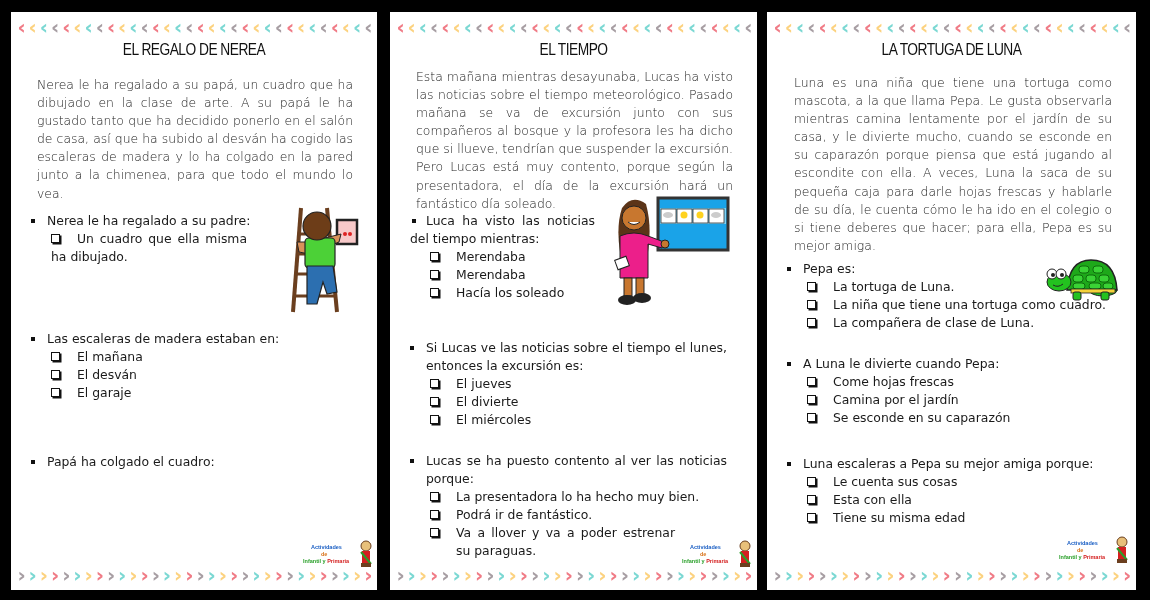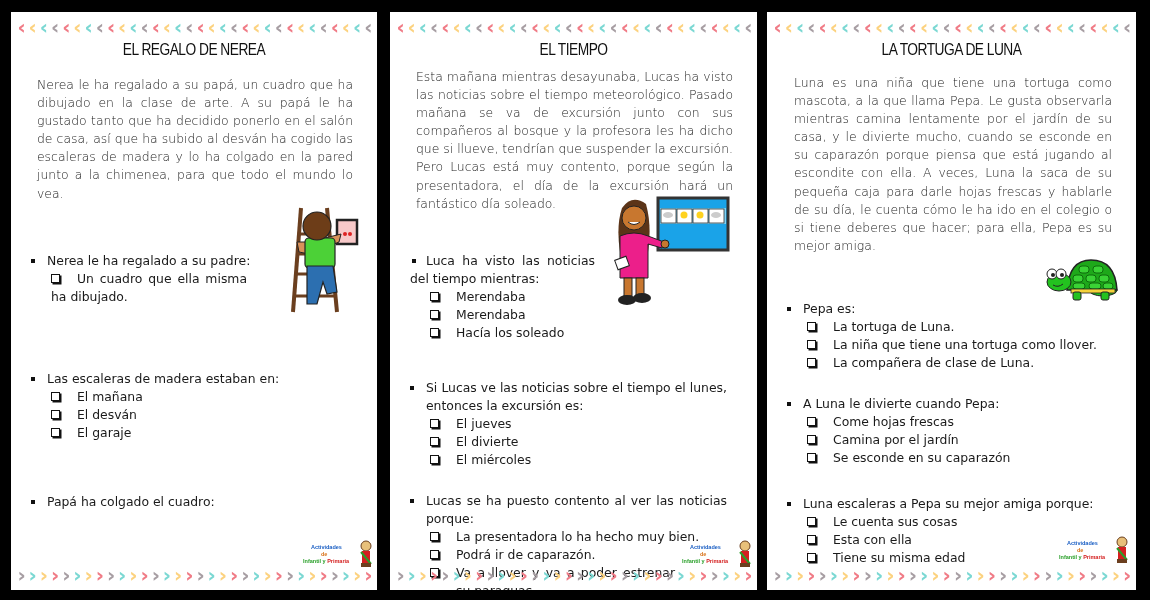--- a/index.html
+++ b/index.html
@@ -33,21 +33,21 @@
   .story {
     position: absolute; left: 26px; right: 24px;
     font-family: "DejaVu Sans", sans-serif; font-size: 12.4px; line-height: 18.1px;
     text-align: justify; color: #1a1a1a; font-weight: 300;
   }
   #card-0 .story { top: 64px; }
   #card-1 .story { top: 56px; }
   #card-2 .story { top: 62px; left: 27px; right: 24px; }
 
   .question { position: absolute; font-size: 12.4px; line-height: 18px; color: #1a1a1a; }
-  .q-stem { position: relative; padding-left: 16px; text-align: justify; margin-top: 40px; }
+  .q-stem { position: relative; padding-left: 16px; text-align: justify; }
   .q-stem::before {
     content: ""; position: absolute; left: 0; top: 7px; width: 4px; height: 4px; background: #111;
   }
   .q-stem.hanging { padding-left: 0; text-indent: 16px; }
   .q-stem.hanging::before { left: 2px; }
   .options { list-style: none; padding-left: 20px; }
   .option { position: relative; padding-left: 26px; text-align: justify; }
   .option .box {
     position: absolute; left: 0; top: 4px; width: 9px; height: 9px;
     border: 1.4px solid #111; box-shadow: 1.5px 1.5px 0 #111; background: #fff;
@@ -275,21 +275,21 @@
       <li class="option"><span class="box"></span><span>El jueves</span></li>
       <li class="option"><span class="box"></span><span>El divierte</span></li>
       <li class="option"><span class="box"></span><span>El miércoles</span></li>
     </ul>
   </div>
 
   <div class="question" style="left:20px; top:440px; width:317px;">
     <div class="q-stem">Lucas se ha puesto contento al ver las noticias porque:</div>
     <ul class="options">
       <li class="option"><span class="box"></span><span>La presentadora lo ha hecho muy bien.</span></li>
-      <li class="option"><span class="box"></span><span>Podrá ir de caparazón.</span></li>
+      <li class="option"><span class="box"></span><span>Podrá ir de fantástico.</span></li>
       <li class="option" style="width:245px;"><span class="box"></span><span>Va a llover y va a poder estrenar su paraguas.</span></li>
     </ul>
   </div>
 
   <div class="logo" style="left:292px; top:528px;">
     <span class="l1">Actividades</span>
     <span class="l2">de</span>
     <span class="l3"><span>Infantil y </span><b>Primaria</b></span>
     <svg style="position:absolute; left:56px; top:0;" width="14" height="28" viewBox="0 0 14 28">
         <circle cx="7" cy="6" r="5" fill="#e8c07a" stroke="#6b3f1f"></circle>
@@ -396,21 +396,21 @@
       <path d="M10 29 Q15 32 20 28" fill="none" stroke="#222"></path>
       <rect x="30" y="36" width="8" height="8" rx="2" fill="#23c21f" stroke="#222"></rect>
       <rect x="58" y="36" width="8" height="8" rx="2" fill="#23c21f" stroke="#222"></rect>
     </svg>
   </div>
 
   <div class="question" style="left:20px; top:248px; width:330px;">
     <div class="q-stem">Pepa es:</div>
     <ul class="options">
       <li class="option"><span class="box"></span><span>La tortuga de Luna.</span></li>
-      <li class="option"><span class="box"></span><span>La niña que tiene una tortuga como llover.</span></li>
+      <li class="option"><span class="box"></span><span>La niña que tiene una tortuga como cuadro.</span></li>
       <li class="option"><span class="box"></span><span>La compañera de clase de Luna.</span></li>
     </ul>
   </div>
 
   <div class="question" style="left:20px; top:343px; width:330px;">
     <div class="q-stem">A Luna le divierte cuando Pepa:</div>
     <ul class="options">
       <li class="option"><span class="box"></span><span>Come hojas frescas</span></li>
       <li class="option"><span class="box"></span><span>Camina por el jardín</span></li>
       <li class="option"><span class="box"></span><span>Se esconde en su caparazón</span></li>

